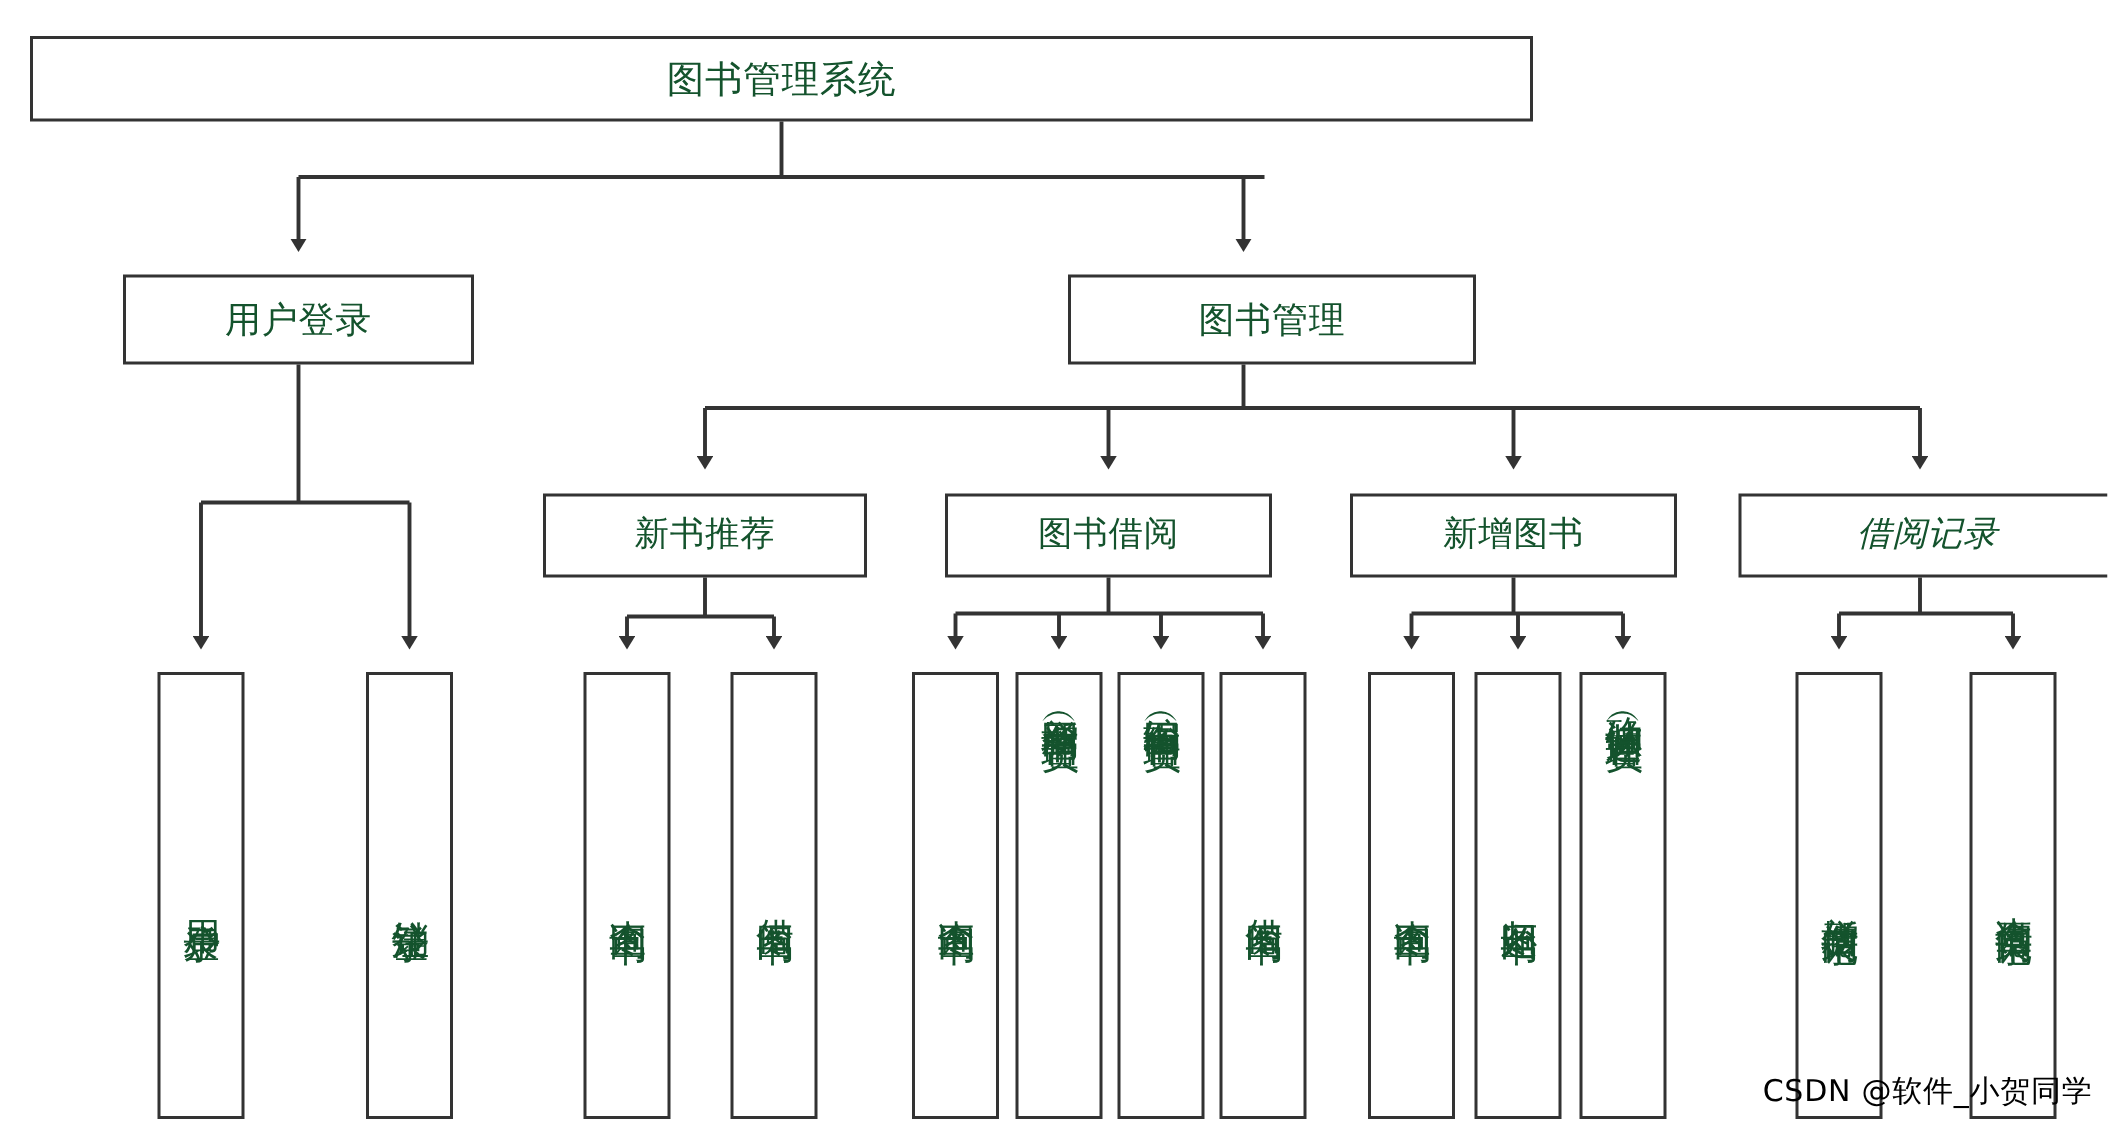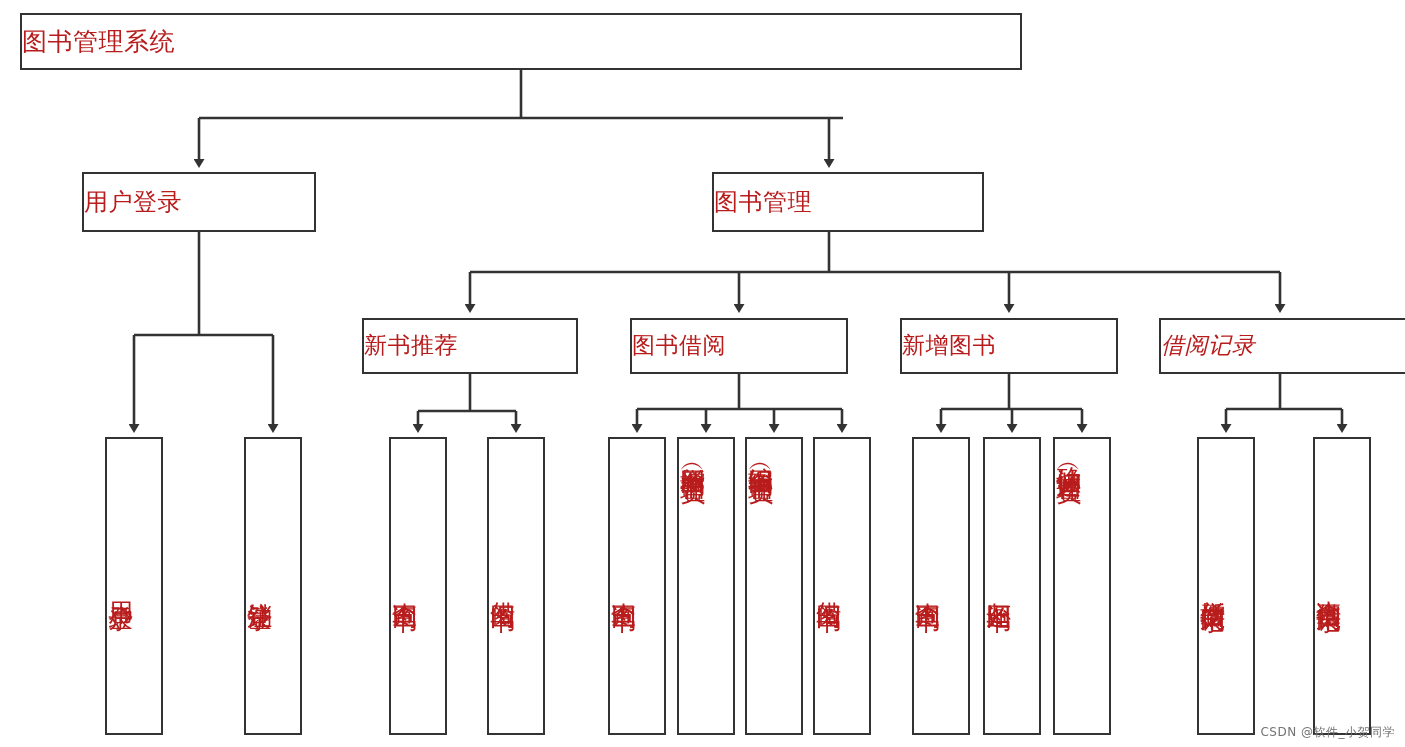--- a/index.html
+++ b/index.html
@@ -26,23 +26,24 @@
     height: 747px;
     pointer-events: none;
   }
   .node {
     position: absolute;
     box-sizing: border-box;
     background: #ffffff;
     border: 2.5px solid #333333;
     display: flex;
     align-items: center;
-    justify-content: flex-start;
-    color: #b91c1c;
+    justify-content: center;
+    color: #14532d;
     z-index: 2;
+    margin-top: 11px;
   }
   .node .label {
     display: block;
     text-align: center;
     line-height: 1.18;
     white-space: nowrap;
     letter-spacing: 0.5px;
   }
   .node-root .label { font-size: 25px; }
   .node-l1 .label  { font-size: 24px; }
@@ -60,22 +61,22 @@
     white-space: nowrap;
   }
   .node-leaf.leaf-center {
     align-items: center;
     padding-top: 0;
   }
   .watermark {
     position: absolute;
     right: 10px;
     bottom: 6px;
-    font-size: 12px;
-    color: #737373;
+    font-size: 20px;
+    color: #000000;
     z-index: 5;
     white-space: nowrap;
     letter-spacing: 0.5px;
   }
 </style>
 </head>
 <body>
 
 <div id="diagram-root">
 

